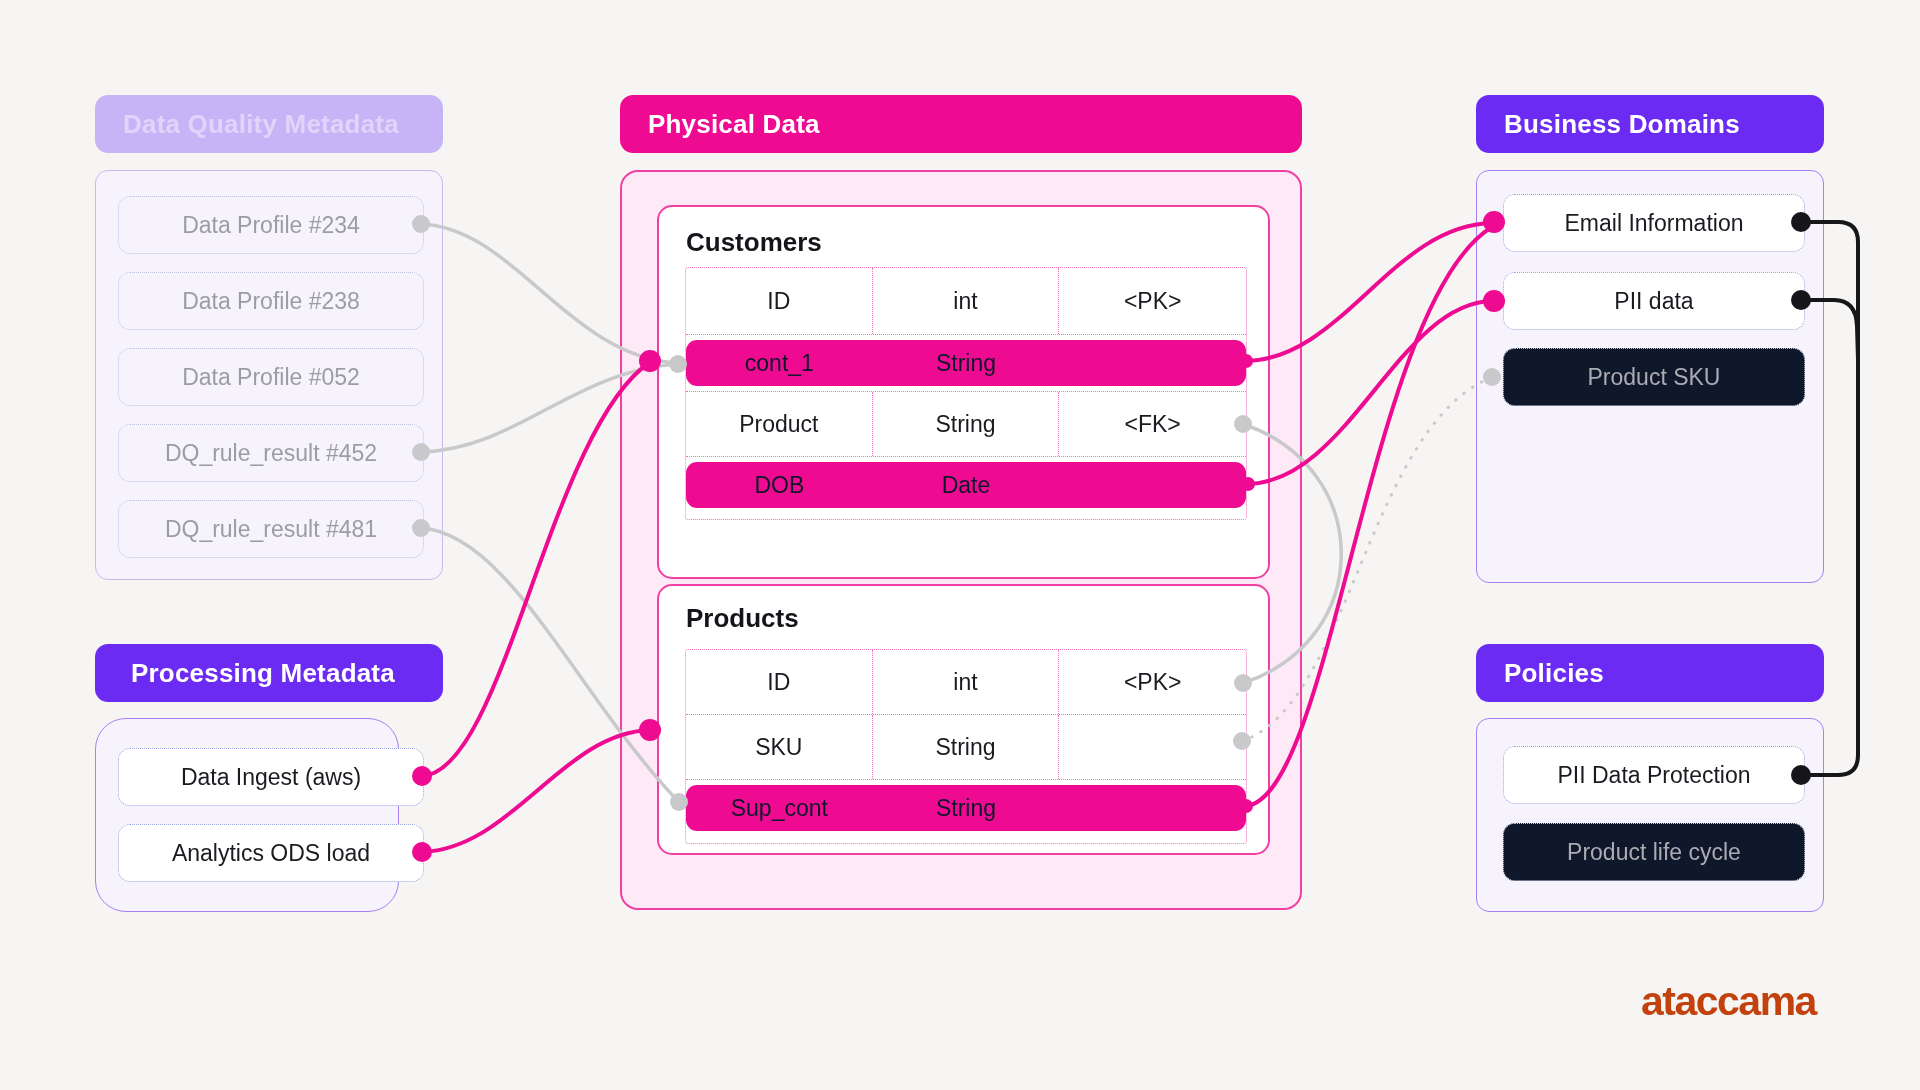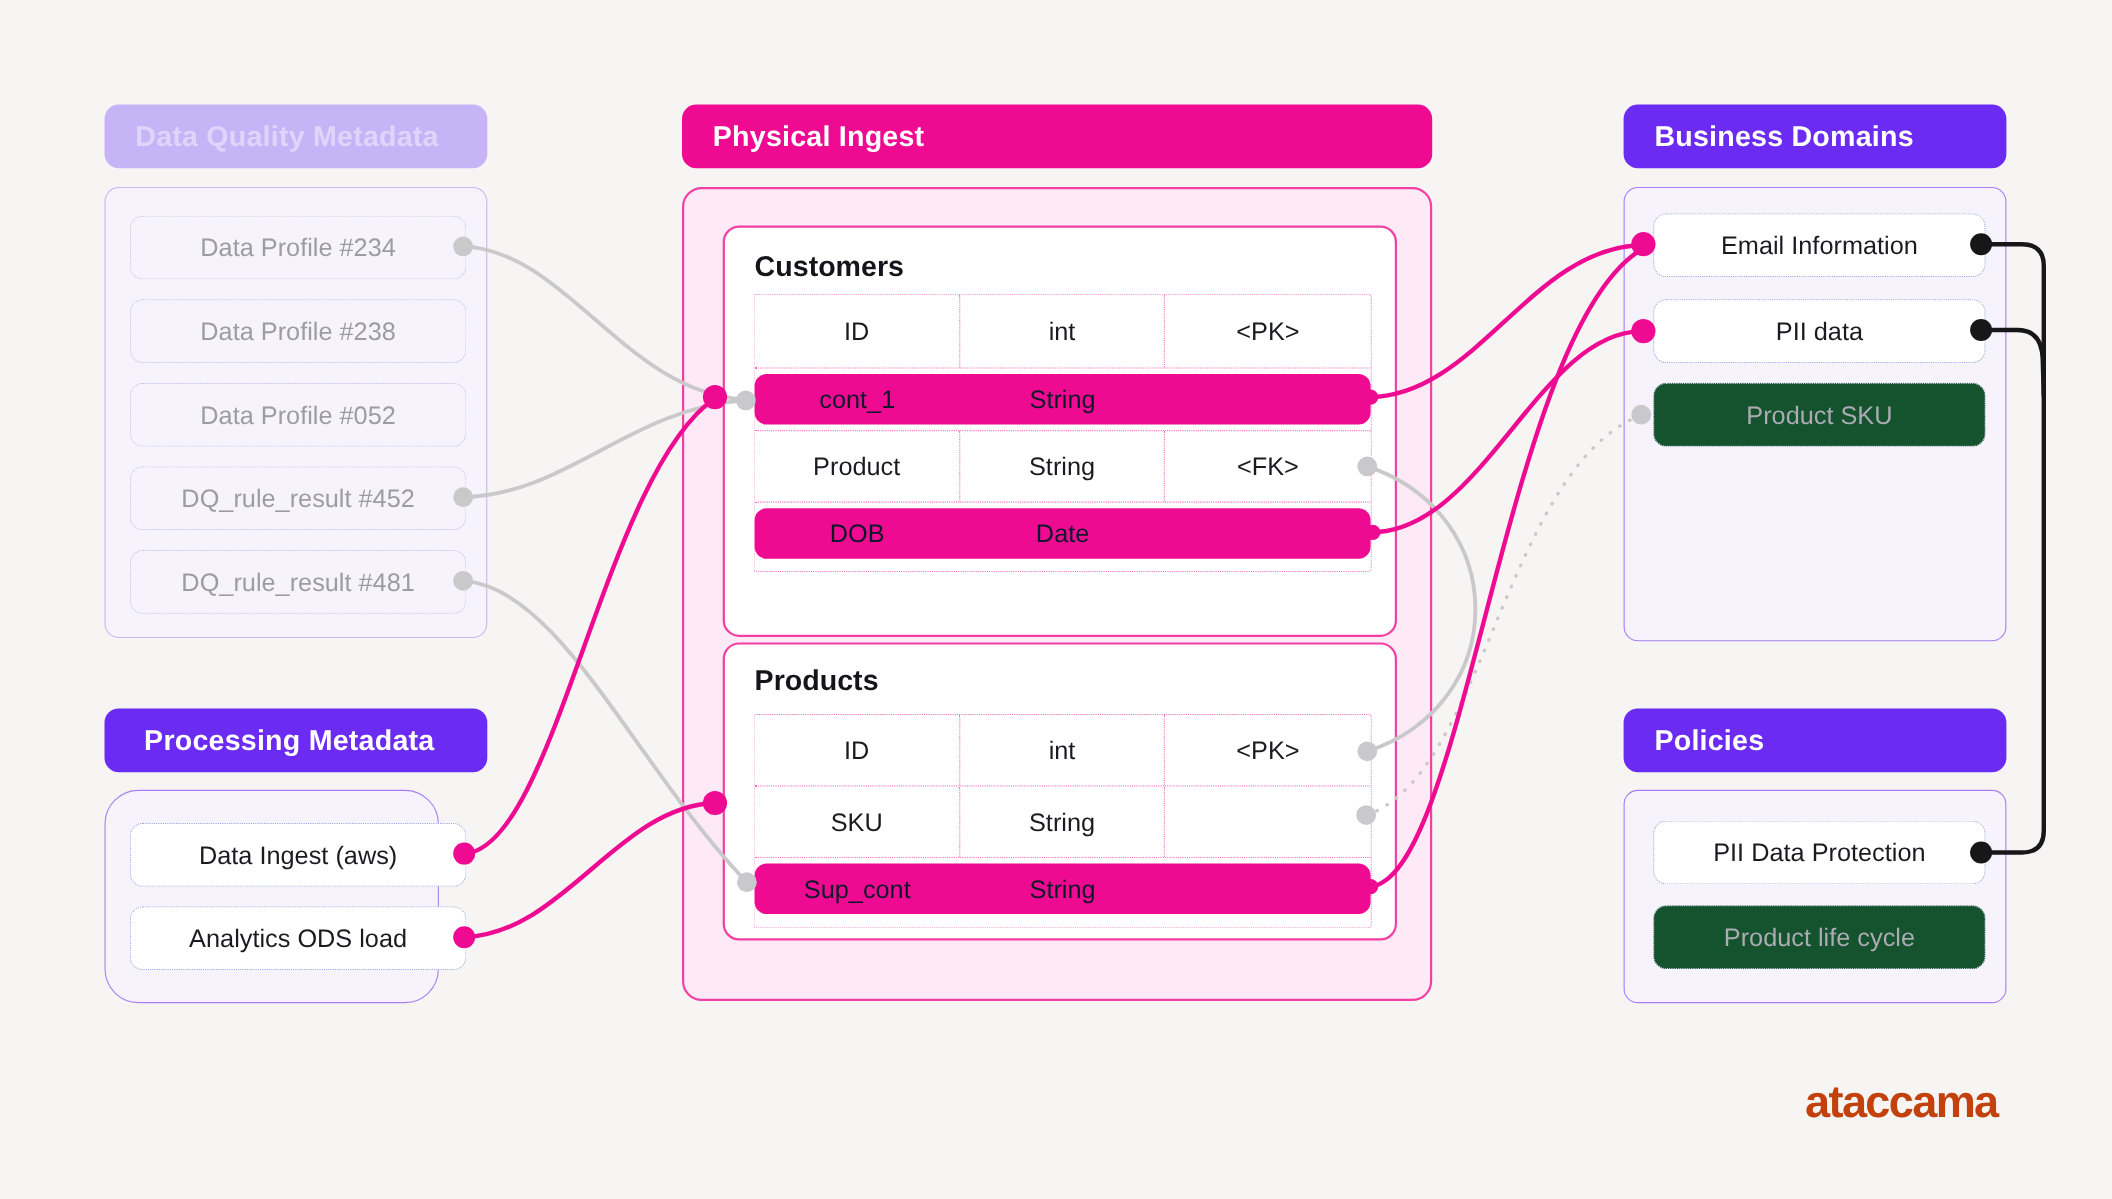--- a/index.html
+++ b/index.html
@@ -18,21 +18,21 @@
   .panel{position:absolute;border-radius:13px;box-sizing:border-box;}
   .panel.lav{background:#F6F3FD;border:1.5px solid #C9B9F1;}
   .panel.lav.strong{border:1.5px solid #A77FF2;}
   .panel.pinkouter{background:#FDEAF6;border:2px solid #F23FA4;border-radius:18px;}
   .chip{
     position:absolute;height:58px;border-radius:12px;display:flex;align-items:center;
     justify-content:center;font-size:23px;box-sizing:border-box;white-space:nowrap;
   }
   .chip.ghost{border:1.6px dotted #BCC1E6;color:#9C9CA4;}
   .chip.solid{background:#ffffff;border:1.6px dotted #97A2DE;color:#1B1A20;}
-  .chip.muted{background:#14532d;border:1.6px dotted #CDD1EA;color:#ABABB4;}
+  .chip.muted{background:#0f172a;border:1.6px dotted #CDD1EA;color:#ABABB4;}
   .card{
     position:absolute;background:#ffffff;border:2px solid #F23FA4;border-radius:15px;
     box-sizing:border-box;
   }
   .card-title{position:absolute;left:27px;font-size:26px;font-weight:700;color:#15141A;}
   .tbl{position:absolute;border:1.6px dotted #F173BC;border-radius:3px;box-sizing:border-box;}
   .trow{display:grid;grid-template-columns:1fr 1fr 1fr;}
   .trow.dotted .cell{display:flex;align-items:center;justify-content:center;
     font-size:23px;color:#1B1A20;}
   .trow.dotted .cell.sep{border-right:1.6px dotted #F173BC;}
@@ -81,21 +81,21 @@
   <div class="panel lav strong" style="left:95px;top:718px;width:304px;height:194px;border-radius:31px;">
     <div class="chip solid" style="left:22px;top:29px;width:306px;">
       <span>Data Ingest (aws)</span>
     </div>
     <div class="chip solid" style="left:22px;top:105px;width:306px;">
       <span>Analytics ODS load</span>
     </div>
   </div>
 
   <div class="header pink" style="left:620px;top:95px;width:682px;">
-    <span>Physical Ingest</span>
+    <span>Physical Data</span>
   </div>
   <div class="panel pinkouter" style="left:620px;top:170px;width:682px;height:740px;">
 
     <div class="card" style="left:35px;top:33px;width:613px;height:374px;">
       <div class="card-title" style="top:20px;">Customers</div>
       <div class="tbl" style="left:26px;top:60px;width:562px;padding-bottom:6px;">
         <div class="trow dotted bb" style="height:66px;">
           <div class="cell sep">
               <span>ID</span>
             </div>

